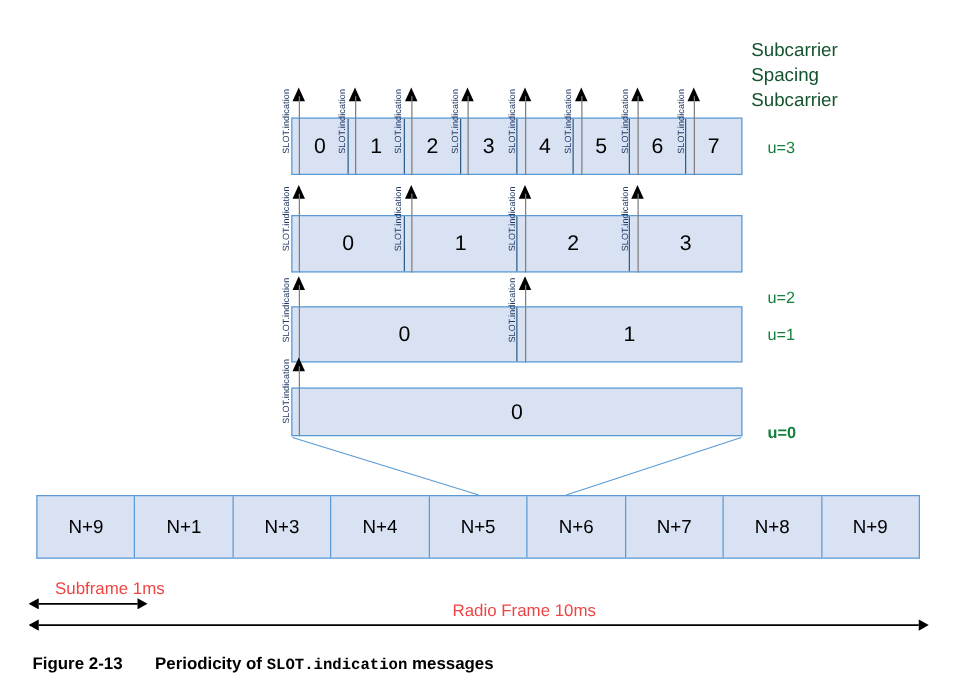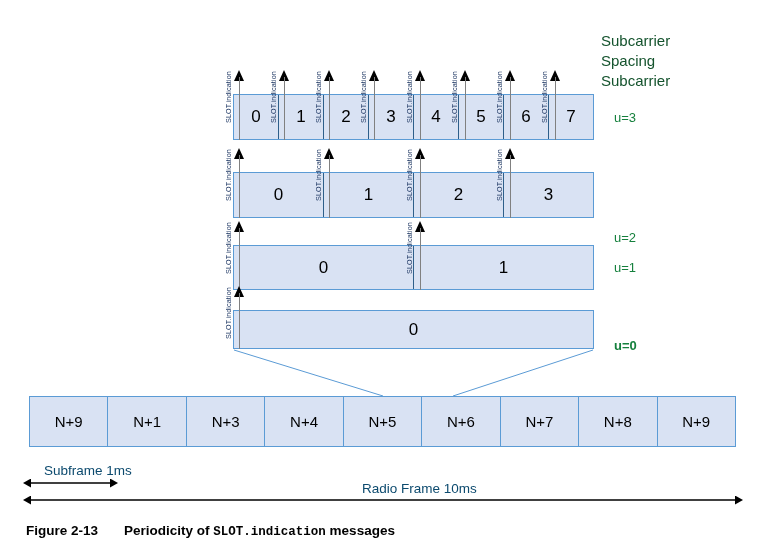--- a/index.html
+++ b/index.html
@@ -139,21 +139,21 @@
     position: absolute;
     left: 0; top: 0;
     width: 767px; height: 555px;
     pointer-events: none;
   }
 
   
   .meas-label {
     position: absolute;
     font-size: 13.5px;
-    color: #0c4a6e;
+    color: #ef4444;
     white-space: nowrap;
   }
   #subframe-measure-label { left: 44px; top: 463px; }
   #radioframe-measure-label { left: 362px; top: 481px; }
 
   #measure-arrows {
     position: absolute;
     left: 0; top: 0;
     width: 767px; height: 555px;
     pointer-events: none;

